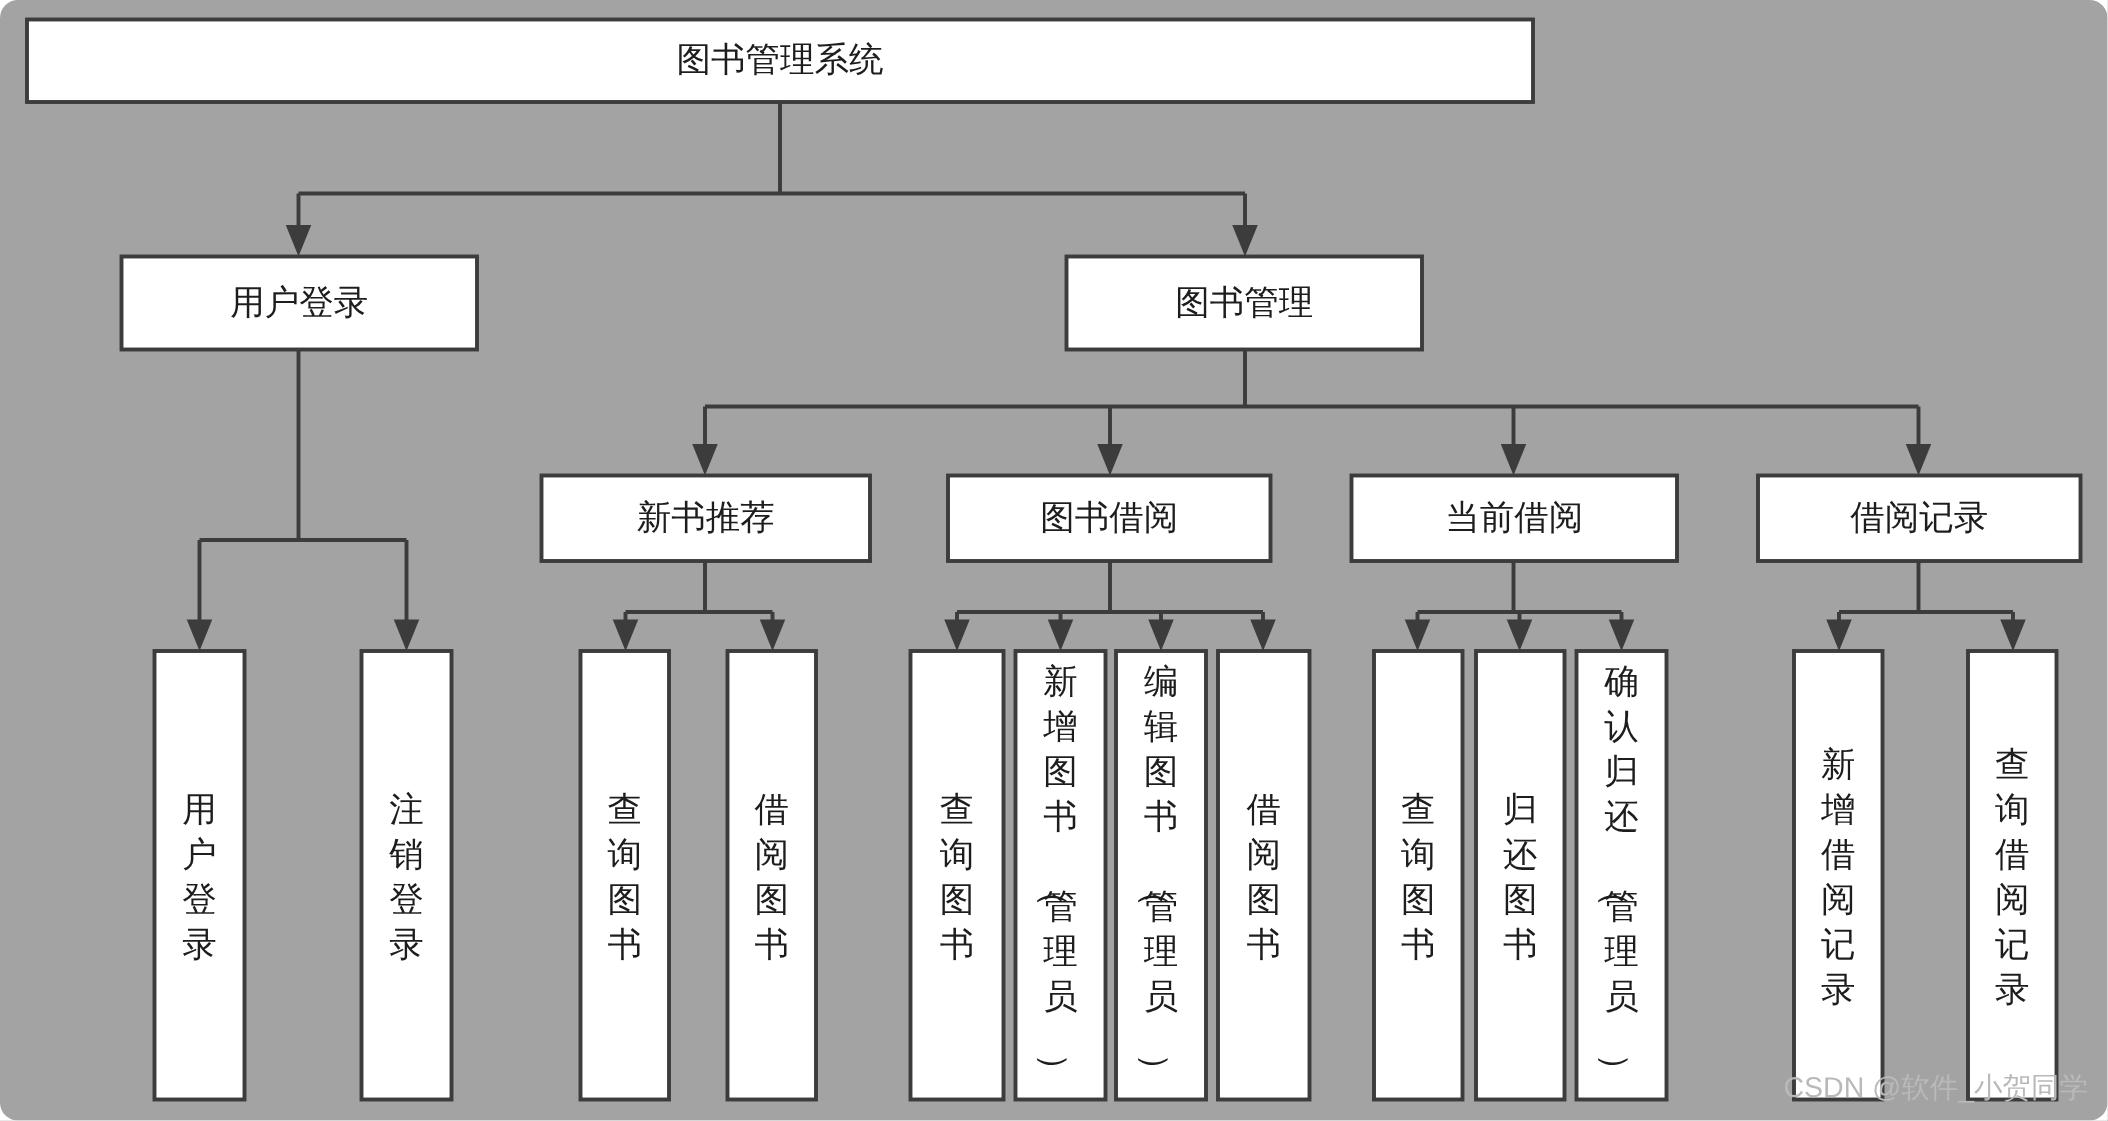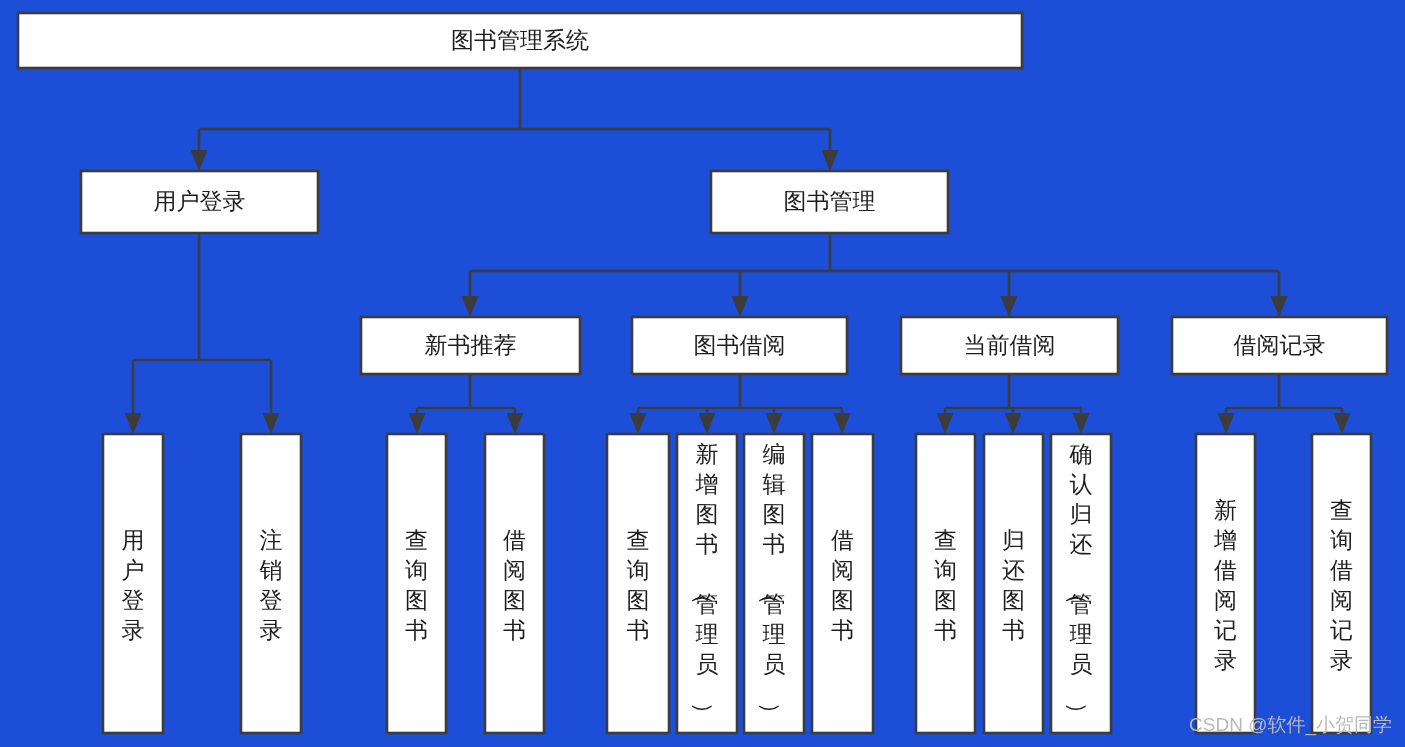--- a/index.html
+++ b/index.html
@@ -8,22 +8,23 @@
     padding: 0;
     background: #ffffff;
   }
   body {
     font-family: "Liberation Sans", "DejaVu Sans", sans-serif;
   }
   #diagram-root {
     position: relative;
     width: 1405px;
     height: 747px;
-    background: #1d4ed8;
+    background: #a3a3a3;
     overflow: hidden;
+    border-radius: 12px;
   }
   svg.diagram-canvas {
     position: absolute;
     left: 0;
     top: 0;
     width: 1405px;
     height: 747px;
     display: block;
   }
   .node-box {

